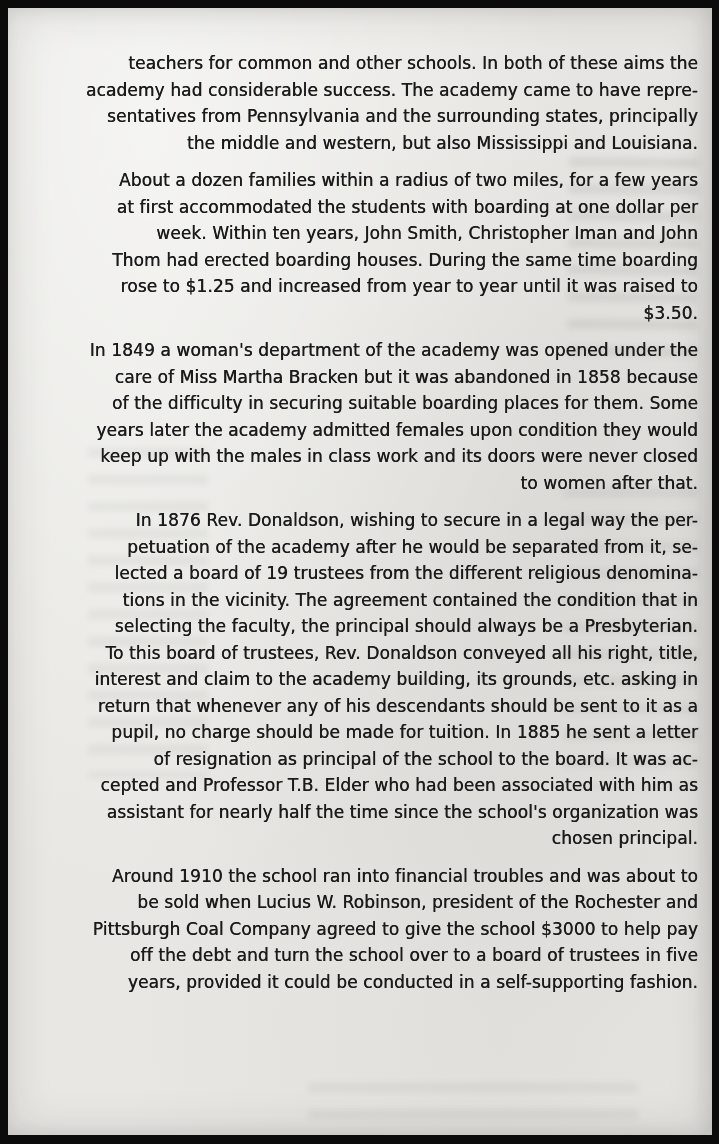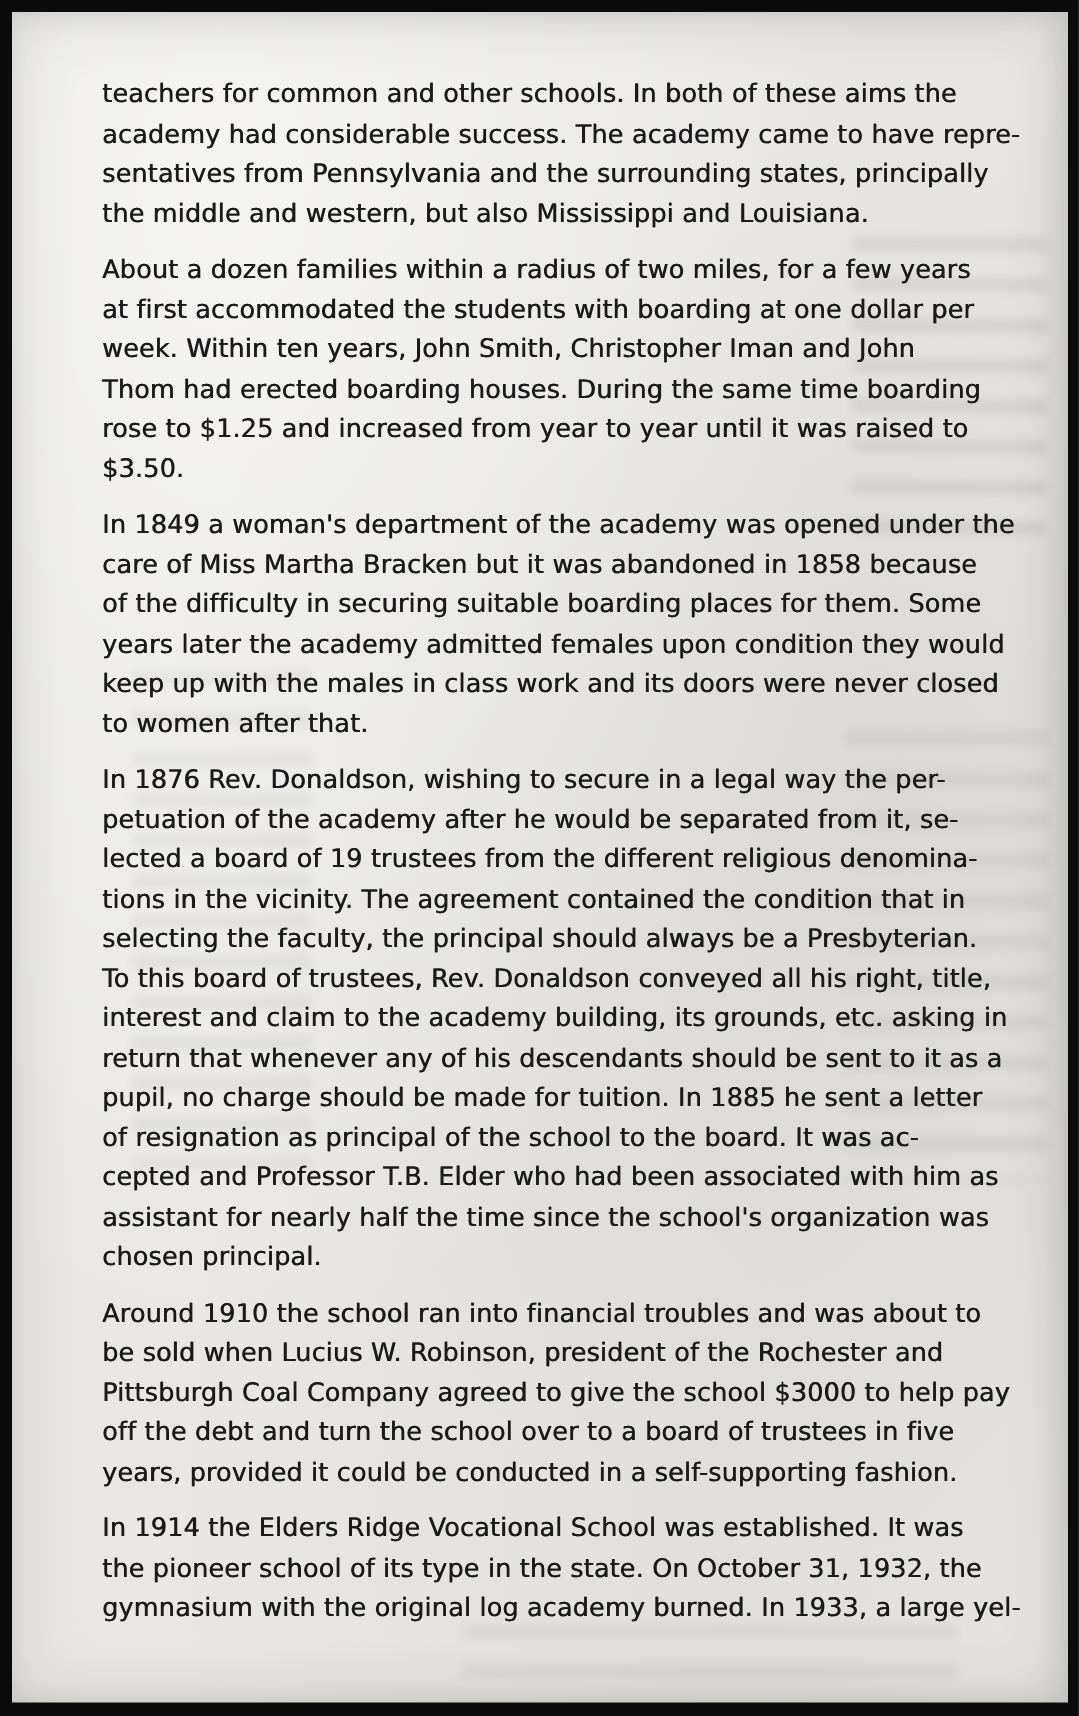--- a/index.html
+++ b/index.html
@@ -7,20 +7,21 @@
     padding: 0;
     background: #000;
   }
   .scan {
     position: relative;
     width: 719px;
     height: 1144px;
     background: #0b0b0b; 
     overflow: hidden;
     font-family: "DejaVu Sans", "Liberation Sans", sans-serif;
+    text-align: right;
   }
   .paper {
     position: absolute;
     left: 8px;
     top: 8px;
     right: 7px;
     bottom: 9px;
     background:
       radial-gradient(ellipse at 20% 10%, rgba(255,255,255,0.55), rgba(255,255,255,0) 55%),
       radial-gradient(ellipse at 85% 45%, rgba(120,120,115,0.10), rgba(120,120,115,0) 60%),
@@ -96,18 +97,15 @@
 pupil, no charge should be made for tuition. In 1885 he sent a letter
 of resignation as principal of the school to the board. It was ac-
 cepted and Professor T.B. Elder who had been associated with him as
 assistant for nearly half the time since the school's organization was
 chosen principal.</p>
       <p>Around 1910 the school ran into financial troubles and was about to
 be sold when Lucius W. Robinson, president of the Rochester and
 Pittsburgh Coal Company agreed to give the school $3000 to help pay
 off the debt and turn the school over to a board of trustees in five
 years, provided it could be conducted in a self-supporting fashion.</p>
-      <p>In 1914 the Elders Ridge Vocational School was established. It was
-the pioneer school of its type in the state. On October 31, 1932, the
-gymnasium with the original log academy burned. In 1933, a large yel-</p>
     </div>
   </div>
 </div>
 
 </body></html>

